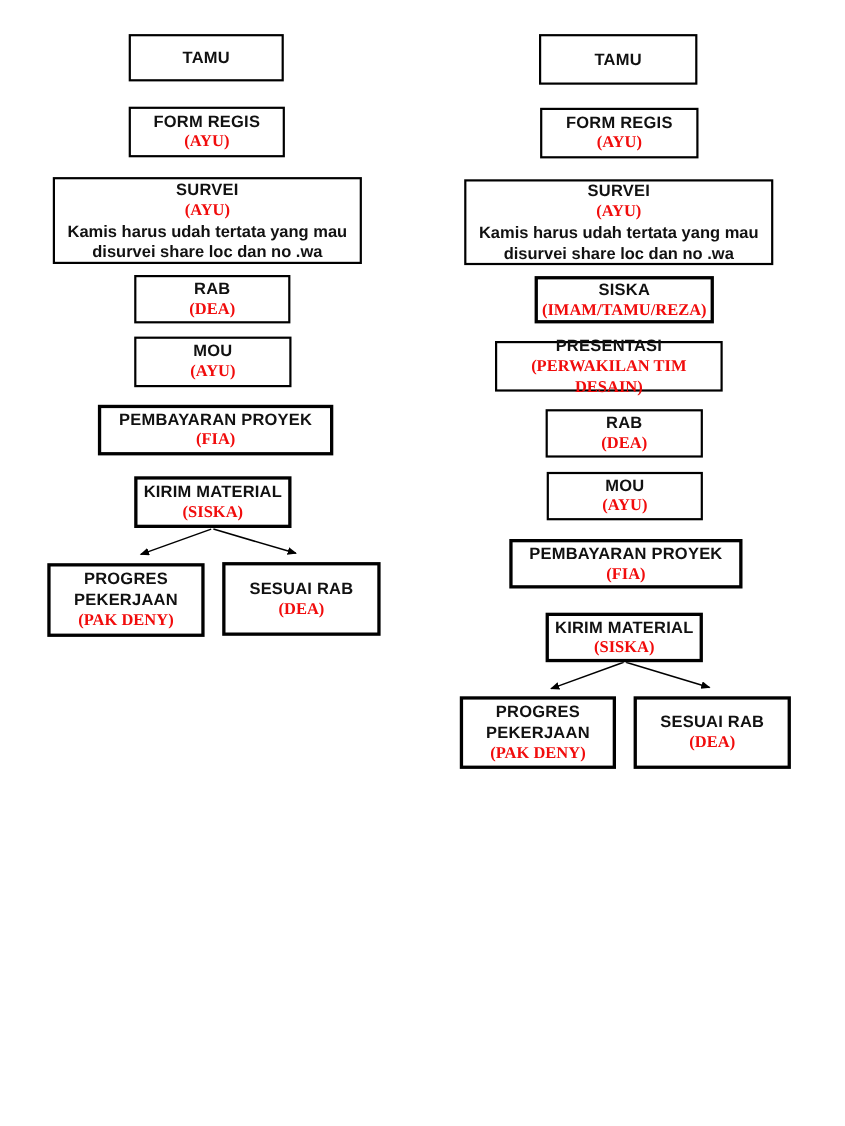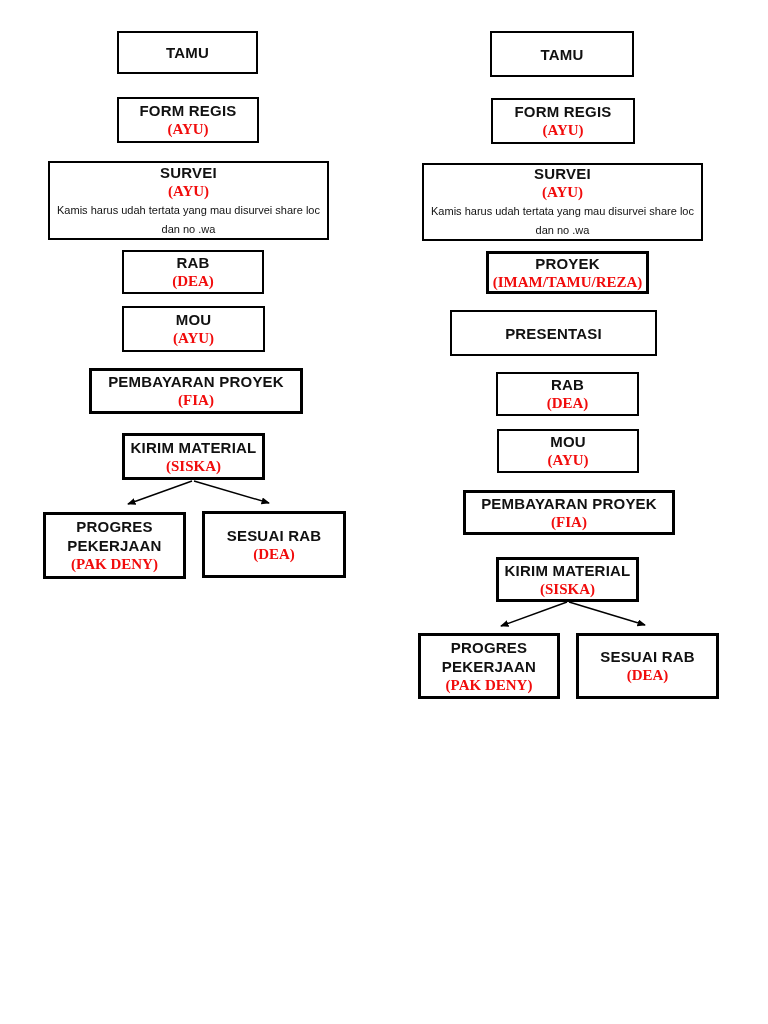--- a/index.html
+++ b/index.html
@@ -41,22 +41,22 @@
     letter-spacing: 0.2px;
   }
   .node .o {
     font-weight: bold;
     font-size: 15px;
     line-height: 19px;
     color: var(--red, #f10c0c);
     font-family: Liberation Serif, serif;
   }
   .node .n {
-    font-weight: normal;
-    font-size: 11px;
+    font-weight: bold;
+    font-size: 15px;
     line-height: 19px;
     color: var(--title, #111111);
   }
 </style>
 </head>
 <body>
 
 <div class="page">
 
   <svg class="arrows" width="768" height="1024">
@@ -125,26 +125,27 @@
     <div class="o">(AYU)</div>
   </div>
 
   <div class="node" style="left:422px;top:163px;width:281px;height:78px">
     <div class="t">SURVEI</div>
     <div class="o">(AYU)</div>
     <div class="n">Kamis harus udah tertata yang mau disurvei share loc dan no .wa</div>
   </div>
 
   <div class="node thick" style="left:486px;top:251px;width:163px;height:43px">
-    <div class="t">PROYEK</div>
+    <div class="t">SISKA</div>
     <div class="o">(IMAM/TAMU/REZA)</div>
   </div>
 
   <div class="node" style="left:450px;top:310px;width:207px;height:46px">
     <div class="t">PRESENTASI</div>
+    <div class="o">(PERWAKILAN TIM DESAIN)</div>
   </div>
 
   <div class="node" style="left:496px;top:372px;width:143px;height:44px">
     <div class="t">RAB</div>
     <div class="o">(DEA)</div>
   </div>
 
   <div class="node" style="left:497px;top:429px;width:142px;height:44px">
     <div class="t">MOU</div>
     <div class="o">(AYU)</div>

